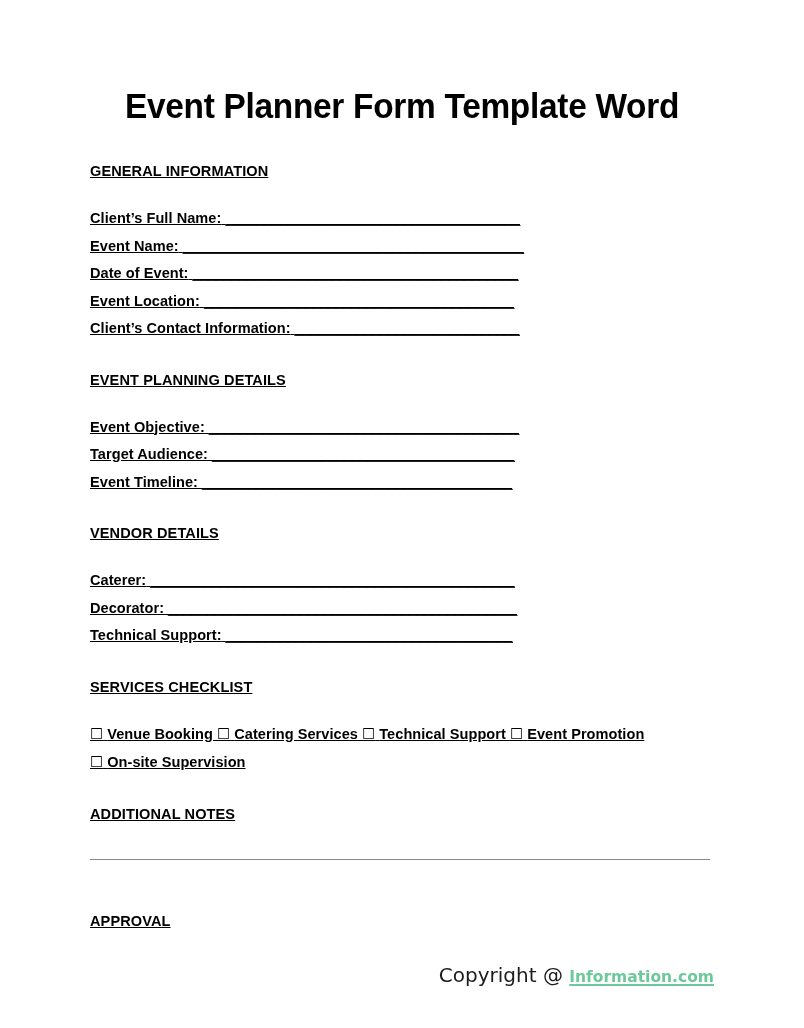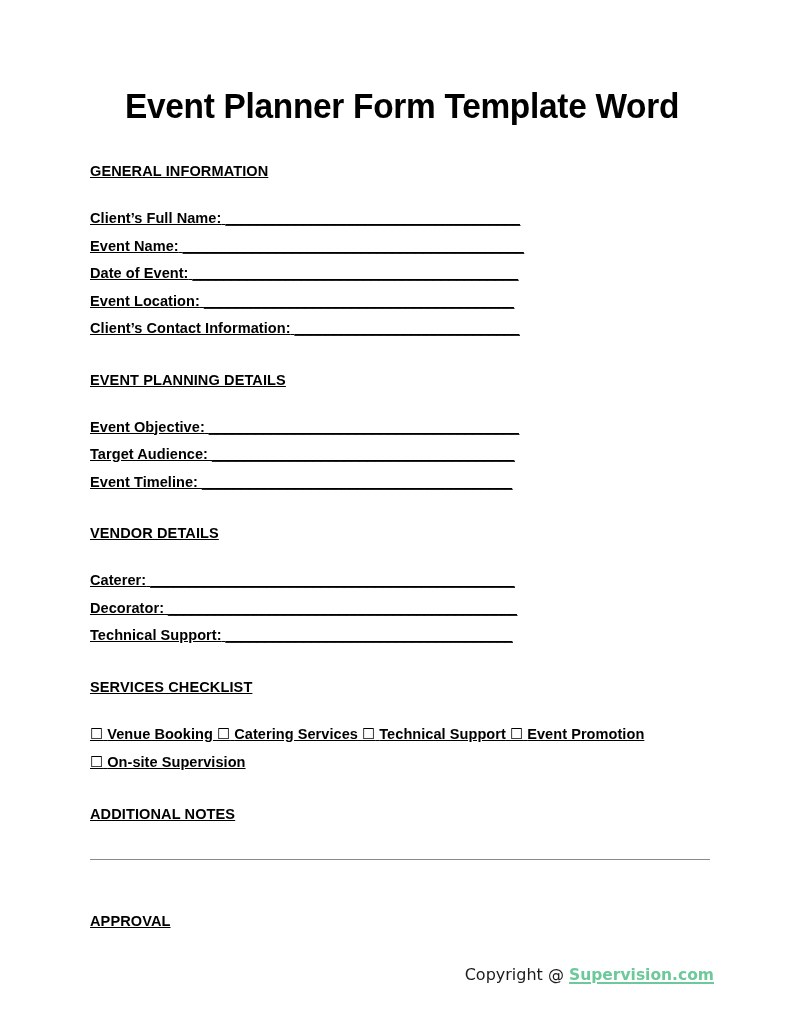--- a/index.html
+++ b/index.html
@@ -116,21 +116,21 @@
     padding-right: 90px;
     box-sizing: border-box;
     text-align: right;
     font-size: 16px;
     line-height: 24px;
     color: #1a1a1a;
     white-space: nowrap;
   }
   .footer-text {
     font-family: "DejaVu Sans", sans-serif;
-    font-size: 16px;
+    font-size: 20px;
     font-weight: normal;
     color: #1c1c1c;
   }
   .footer-link {
     font-family: "DejaVu Sans", sans-serif;
     font-size: 15.5px;
     font-weight: bold;
     color: #6DC89B;
     text-decoration: underline;
     text-underline-offset: 2px;
@@ -233,16 +233,16 @@
     <div class="notes-space"></div>
     <div class="notes-rule"></div>
 
     <div class="approval-space"></div>
 
     <div class="section-heading">APPROVAL</div>
 
   </div>
 
   <div class="footer">
-    <span class="footer-text">Copyright @ </span><span class="footer-link" style="color: rgb(109, 200, 155); text-decoration-color: rgb(109, 200, 155);">Supervision.com</span>
+    <span class="footer-text">Copyright @ </span><span class="footer-link" style="color: rgb(109, 200, 155); text-decoration-color: rgb(109, 200, 155);">Information.com</span>
   </div>
 
 </div>
 
 </body></html>

